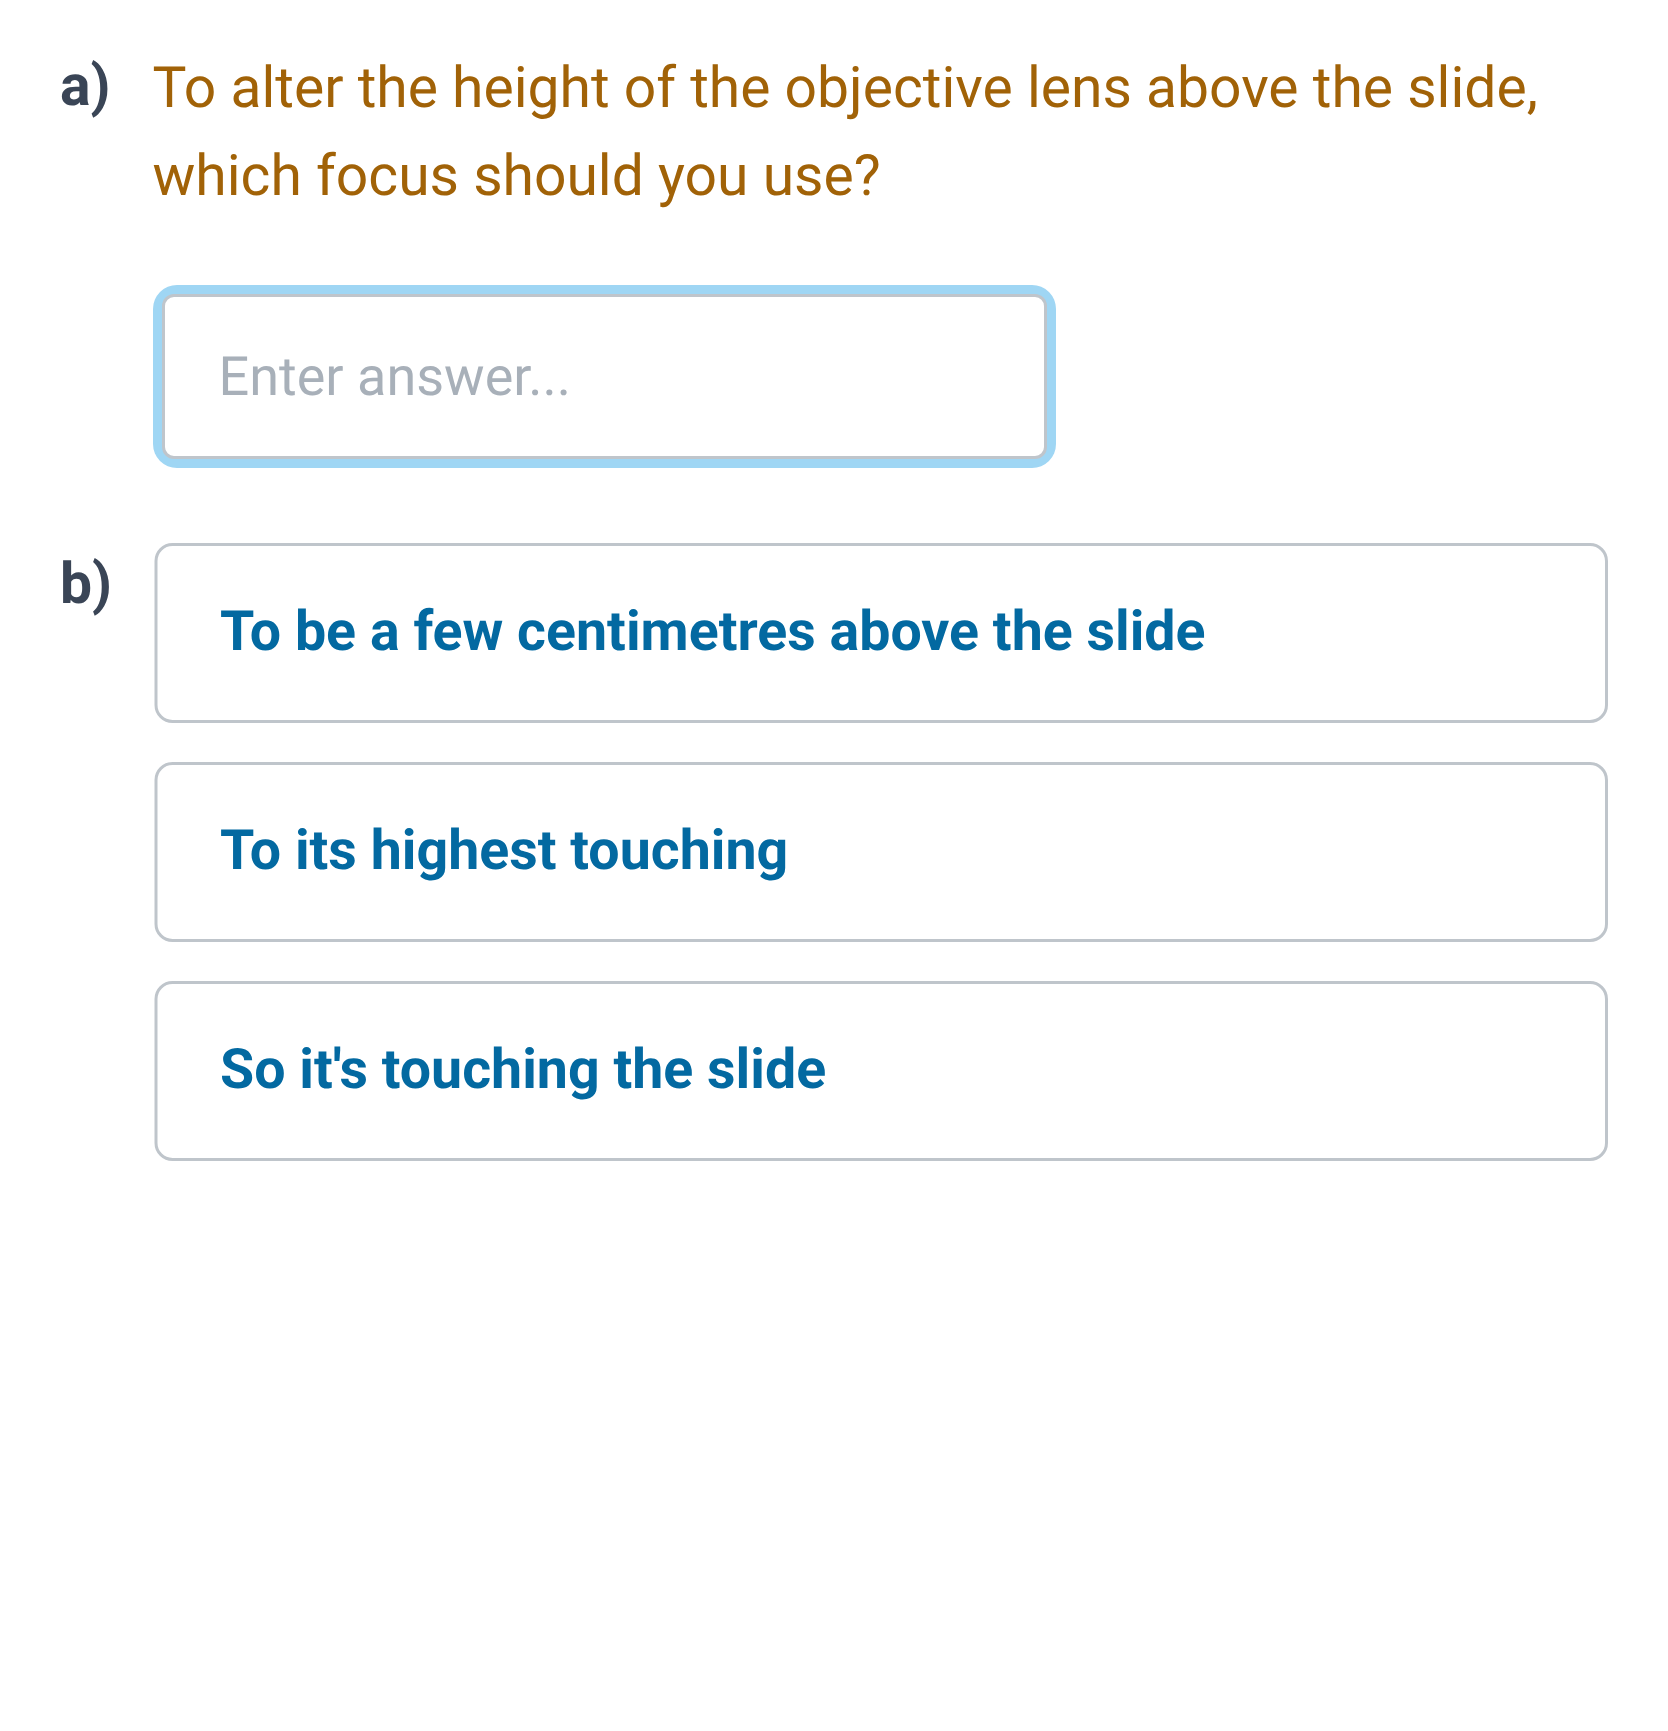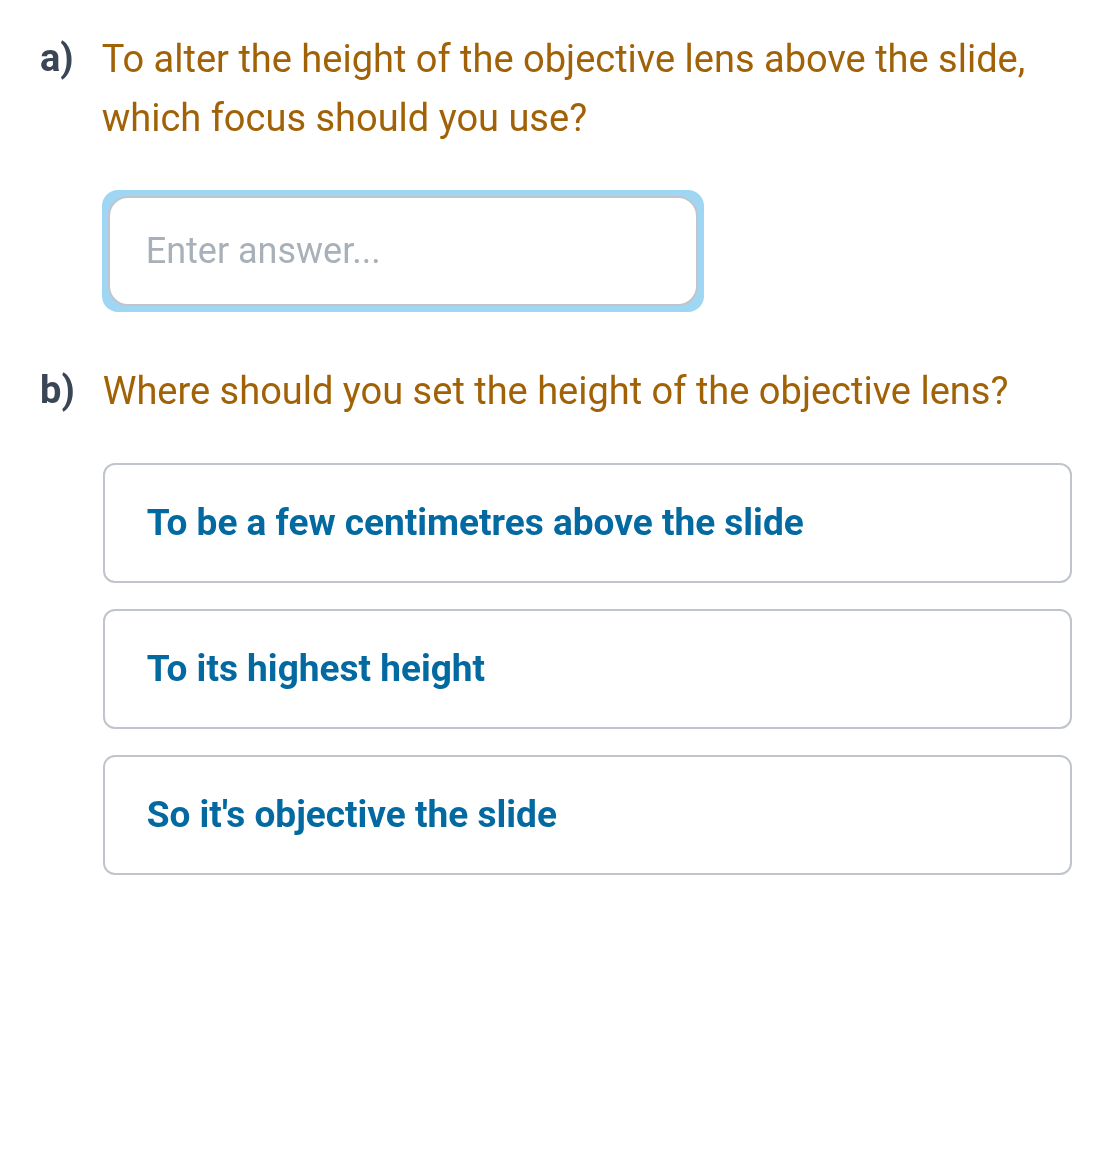--- a/index.html
+++ b/index.html
@@ -46,21 +46,21 @@
       background: #9fd6f4;
     }
     .answer-input {
       width: 590px;
       height: 110px;
       padding: 0 36px;
       font-size: 36px;
       color: #364456;
       background: #ffffff;
       border: 2px solid #bfc5cb;
-      border-radius: 20px;
+      border-radius: 8px;
       outline: none;
       font-family: inherit;
     }
     .answer-input::placeholder {
       color: #a8b0b9;
     }
     .options-list {
       display: flex;
       flex-direction: column;
       gap: 26px;
@@ -92,21 +92,20 @@
         <input type="text" class="answer-input" placeholder="Enter answer..." style="">
       </div>
     </div>
   </div>
 </div>
 
 <div class="question-block">
   <div class="question-row">
     <div class="question-label">b)</div>
     <div class="question-content">
-      <div class="question-text">Where should you set the height of the objective lens?</div>
       <div class="options-list">
         <button class="option-button">To be a few centimetres above the slide</button>
-        <button class="option-button">To its highest height</button>
-        <button class="option-button">So it's objective the slide</button>
+        <button class="option-button">To its highest touching</button>
+        <button class="option-button">So it's touching the slide</button>
       </div>
     </div>
   </div>
 </div>
 
 </body></html>

